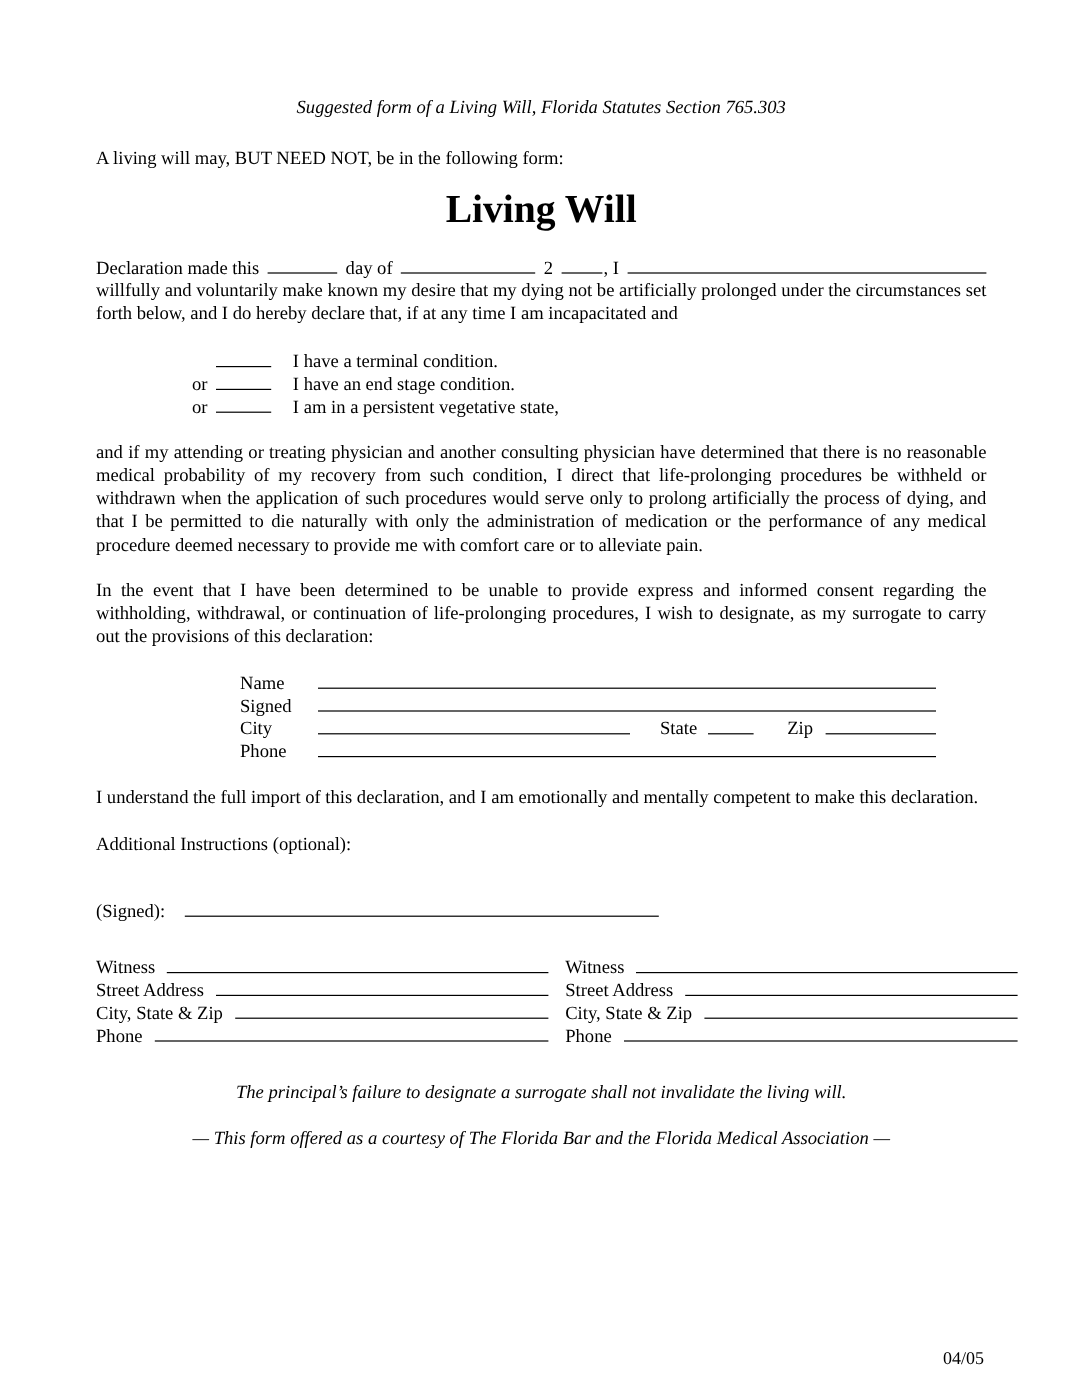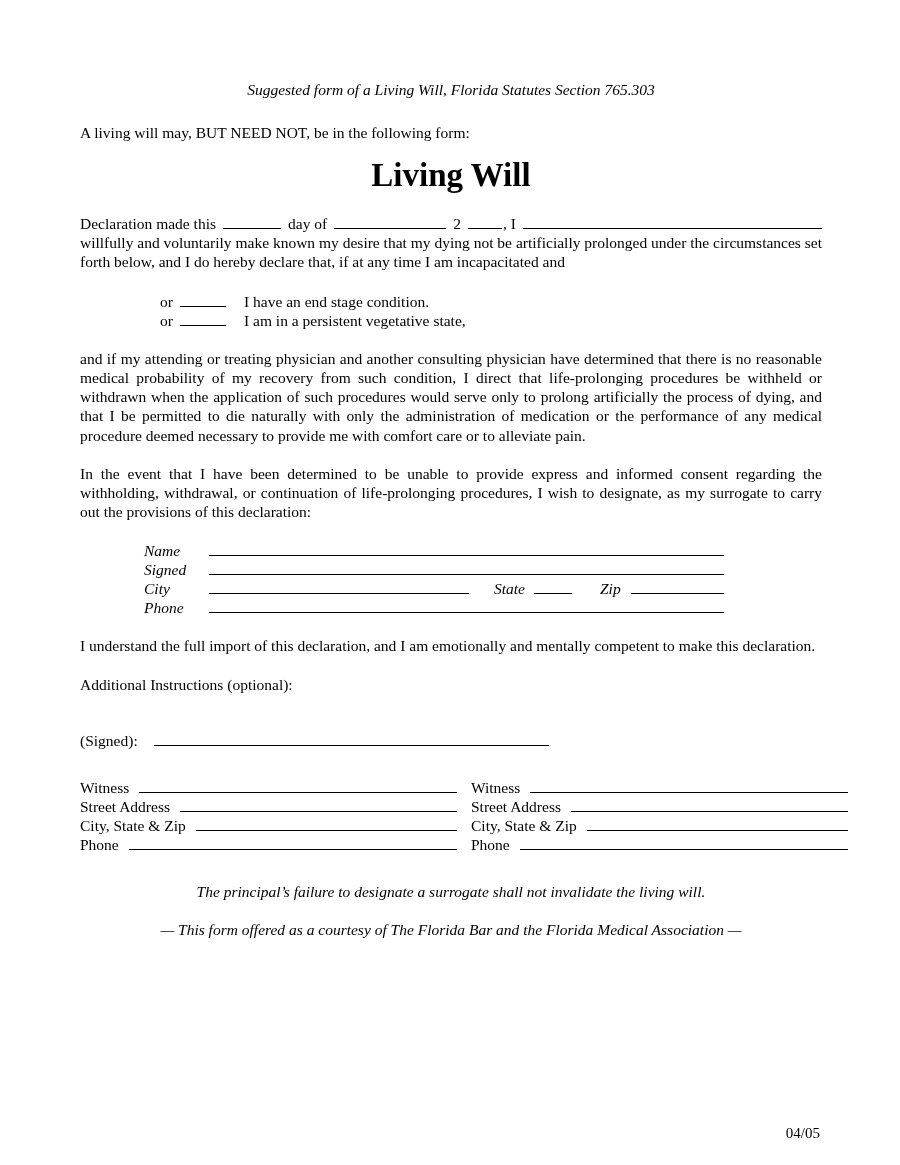--- a/index.html
+++ b/index.html
@@ -54,21 +54,21 @@
   .w38 { width: 38px; }
   .w395 { width: 395px; }
 
   .decl-cont { text-align: justify; margin-top: 0; }
 
   .cond-block { margin: 20px 0 2px 80px; }
   .cond-row { display: flex; align-items: baseline; line-height: 19px; height: 19px; }
   .cond-prefix { width: 20px; flex: none; white-space: pre; }
   .cond-text { margin-left: 18px; white-space: pre; }
 
-  .surrogate { margin: 20px 0 0 64px; width: 580px; font-style: italic; }
+  .surrogate { margin: 20px 0 0 120px; width: 580px; }
   .field-row { display: flex; align-items: baseline; line-height: 19px; height: 19px; }
   .field-label { width: 65px; flex: none; white-space: pre; }
   .state-label { margin: 0 9px 0 25px; white-space: pre; }
   .zip-label { margin: 0 10px 0 28px; white-space: pre; }
 
   .signed-row { display: flex; align-items: baseline; margin-top: 37px; }
   .signed-label { white-space: pre; margin-right: 16px; }
 
   .witness-section { display: flex; gap: 14px; margin: 28px -26px 0 0; }
   .witness-col { flex: 1 1 0; }
@@ -107,20 +107,25 @@
     <span class="blank w112 mx"></span>
     <span>2</span>
     <span class="blank w34 ml mr1"></span>
     <span>, I</span>
     <span class="blank grow ml"></span>
   </div>
   <div class="decl-cont">willfully and voluntarily make known my desire that my dying not be artificially prolonged under the circumstances set forth below, and I do hereby declare that, if at any time I am incapacitated and</div>
 
   <div class="cond-block">
     <div class="cond-row">
+      <span class="cond-prefix"></span>
+      <span class="blank w46"></span>
+      <span class="cond-text">I have a terminal condition.</span>
+    </div>
+    <div class="cond-row">
       <span class="cond-prefix">or</span>
       <span class="blank w46"></span>
       <span class="cond-text">I have an end stage condition.</span>
     </div>
     <div class="cond-row">
       <span class="cond-prefix">or</span>
       <span class="blank w46"></span>
       <span class="cond-text">I am in a persistent vegetative state,</span>
     </div>
   </div>

